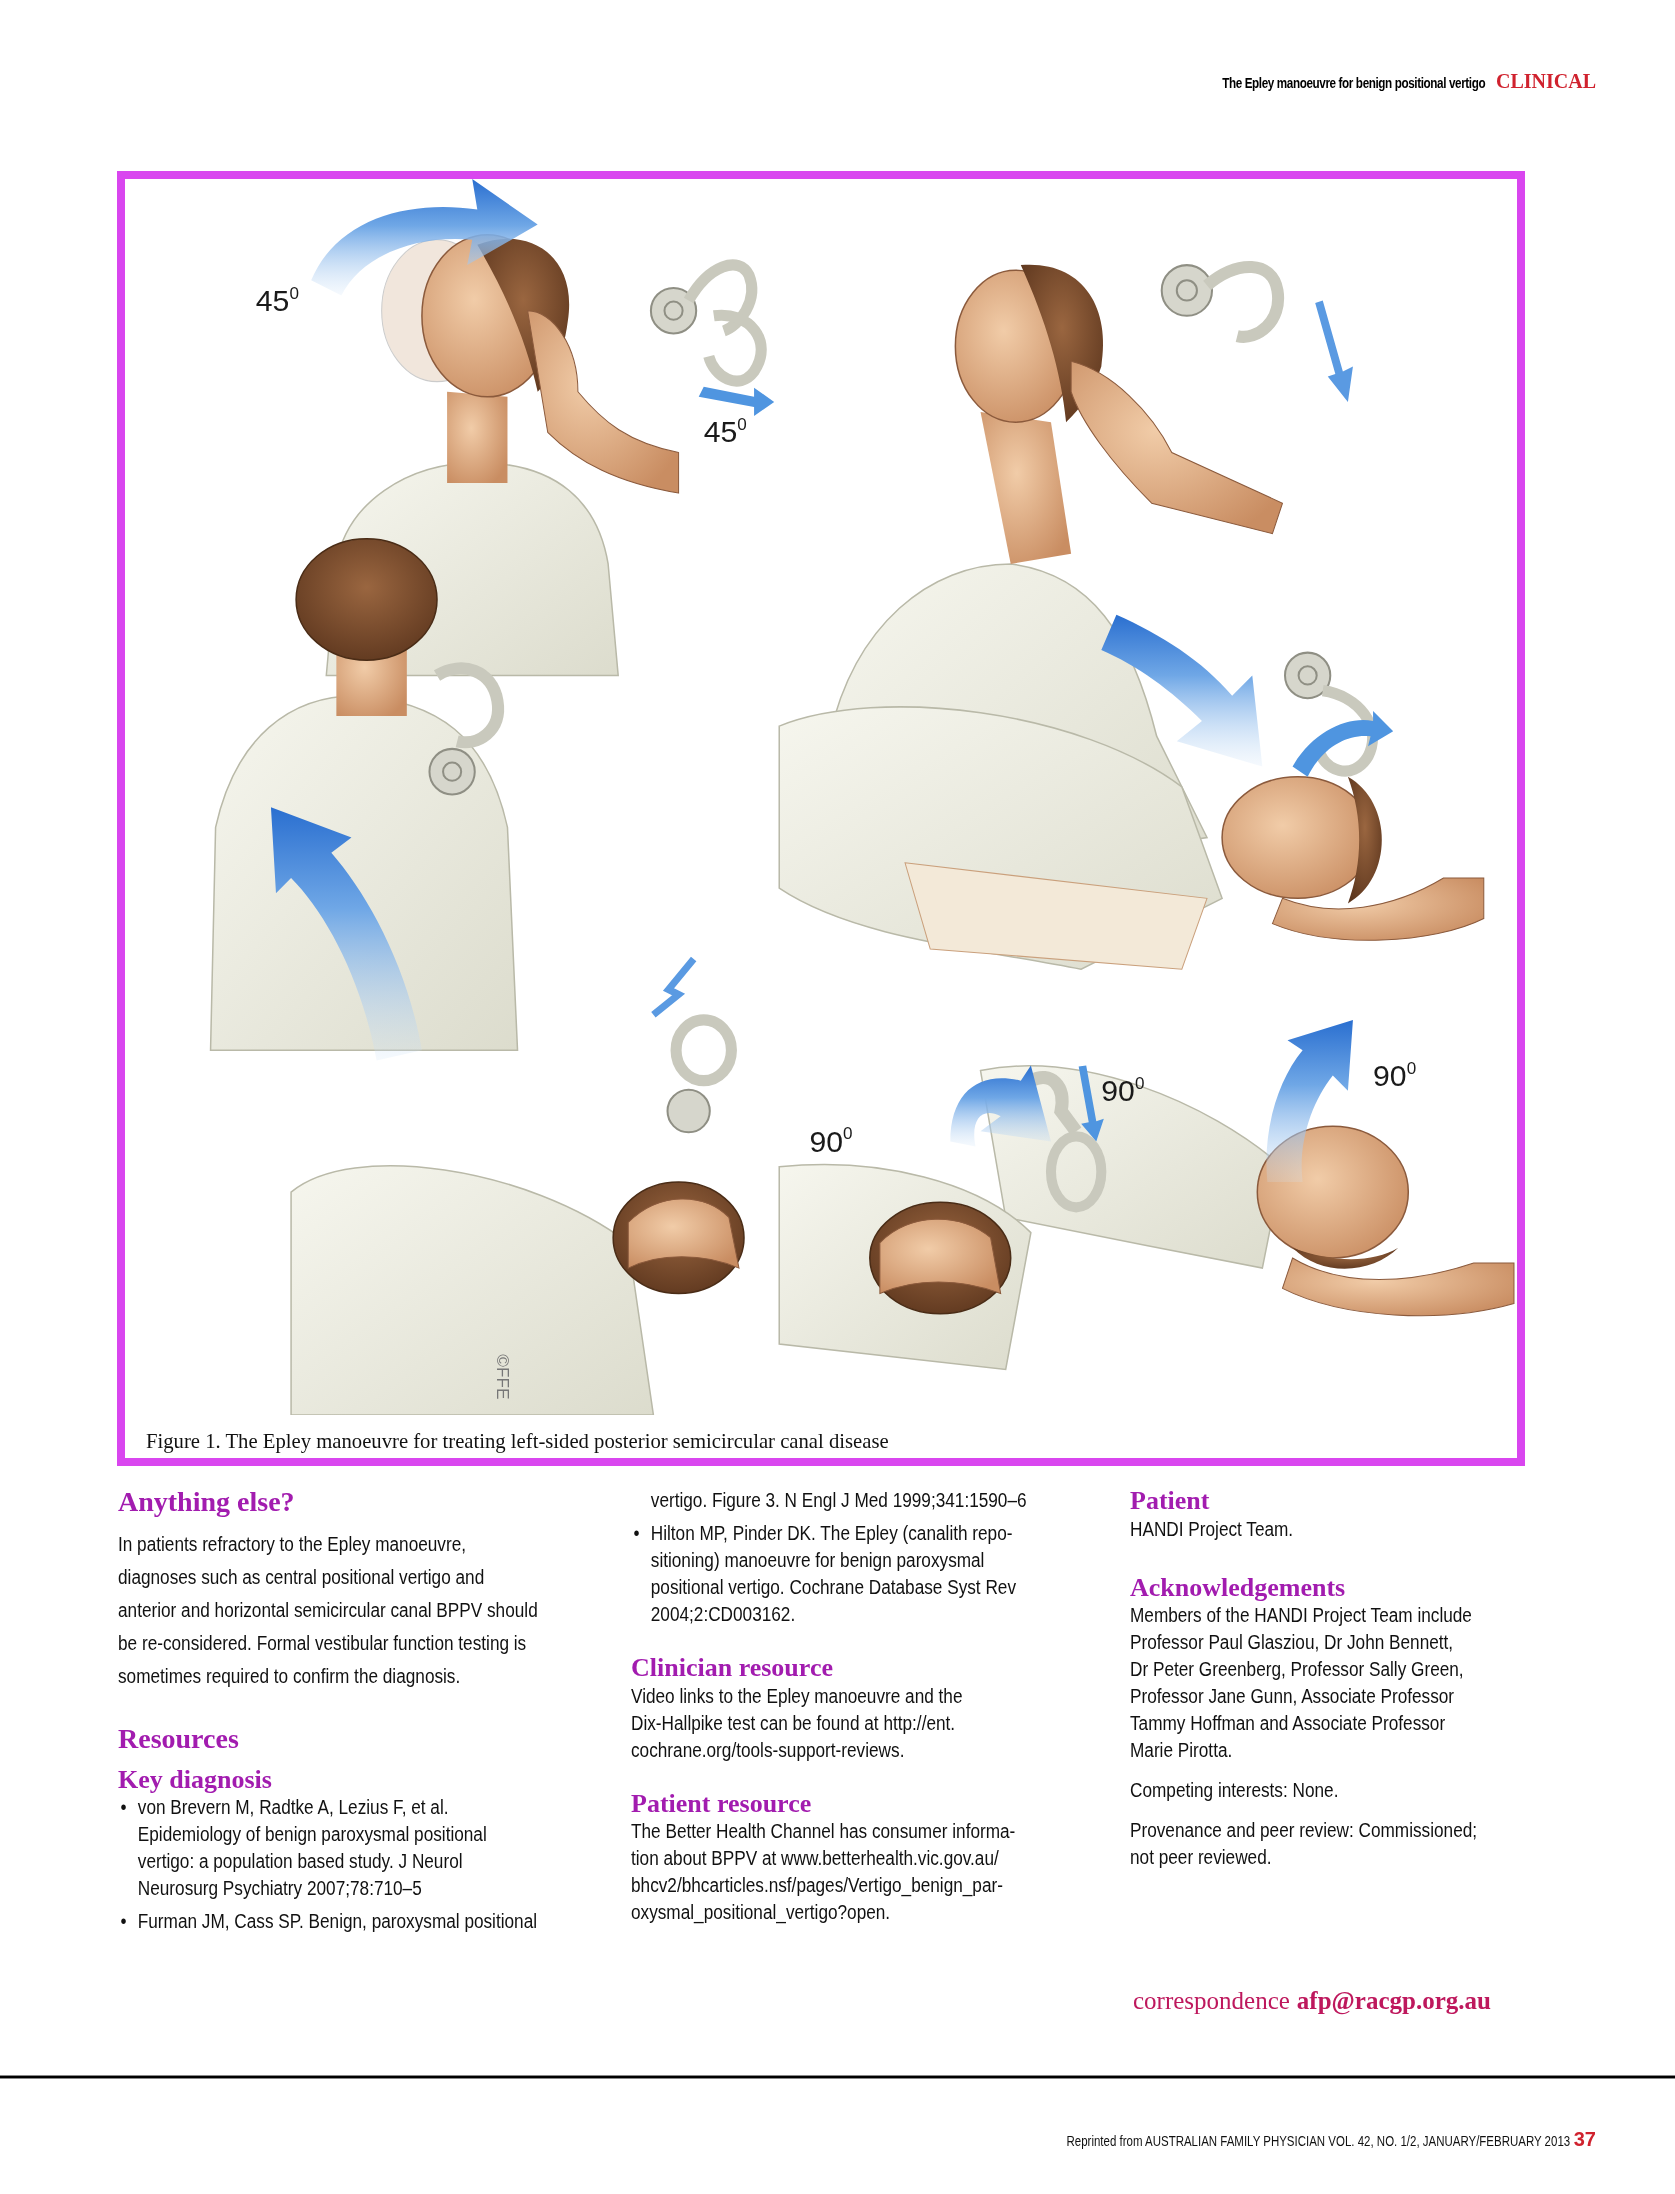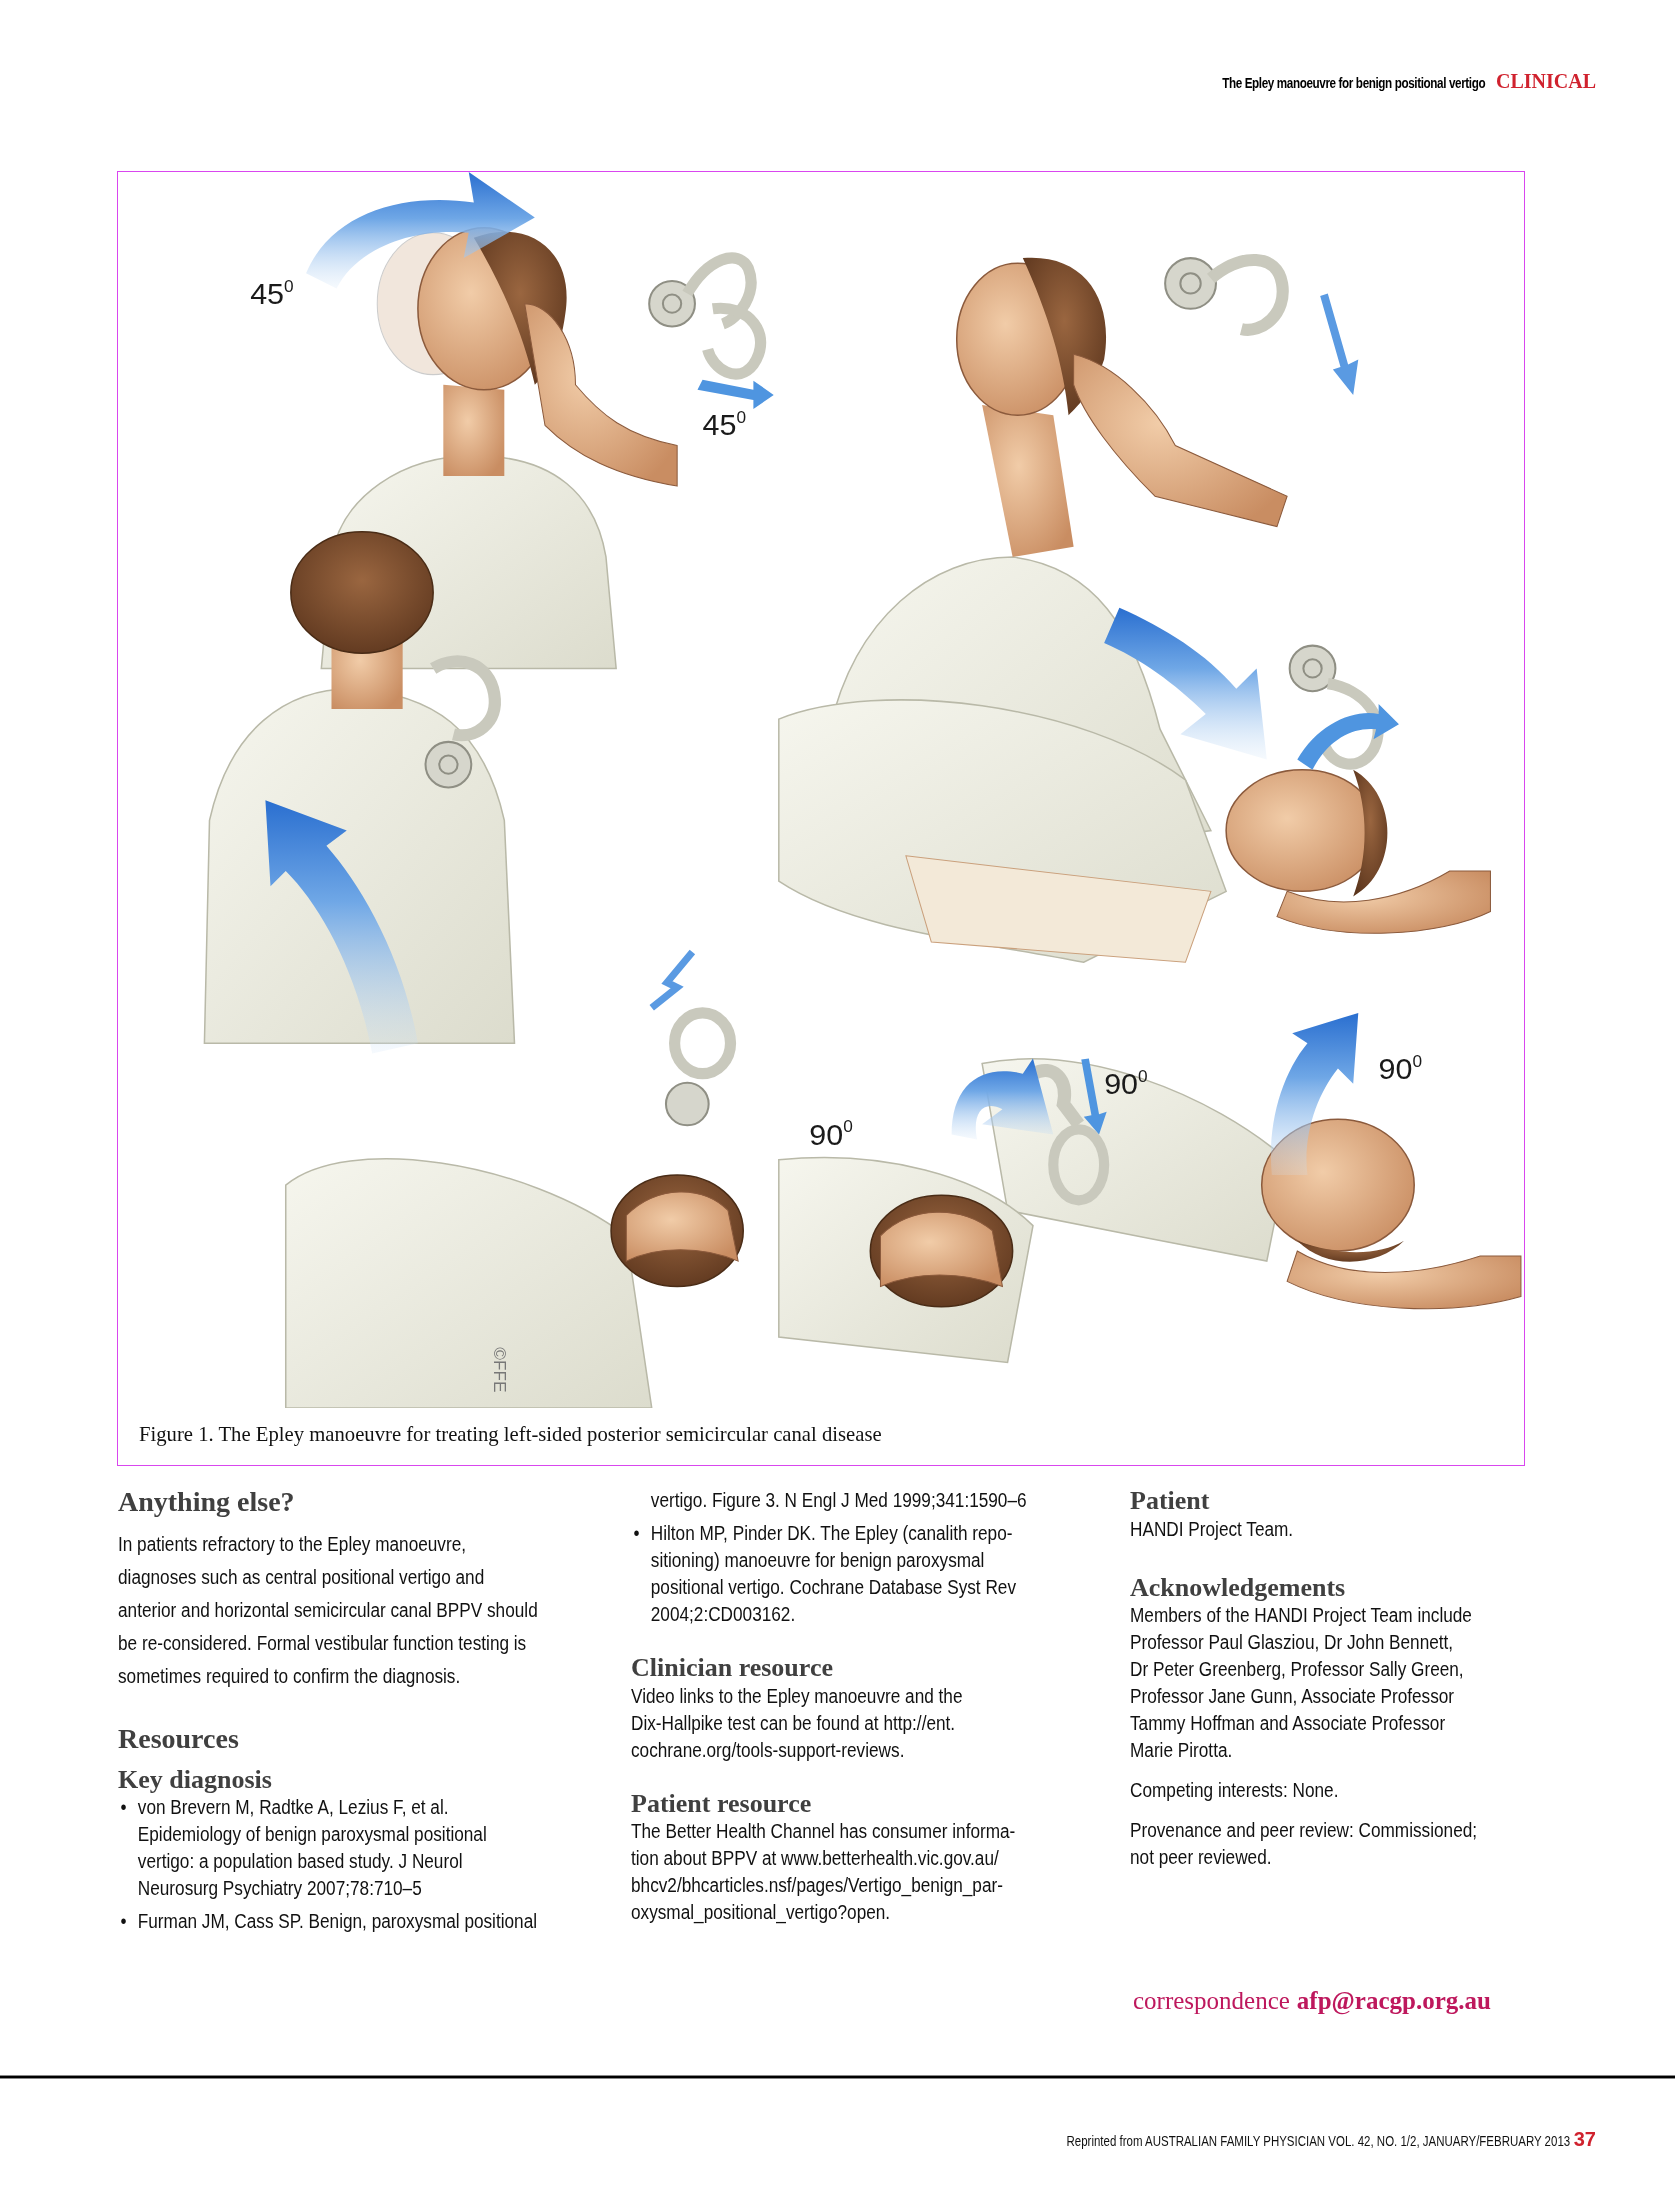--- a/index.html
+++ b/index.html
@@ -9,35 +9,35 @@
   
   .running-head { position: absolute; top: 70px; right: 80px; font-size: 15px; font-weight: bold;
                   letter-spacing: -0.5px; white-space: nowrap; }
   .running-head .title { font-family: "Liberation Sans", sans-serif; color: #000;
                          transform: scaleX(0.78); display: inline-block; transform-origin: right center; }
   .running-head .section { font-family: "Liberation Serif", serif; color: #d0222e; margin-left: 11px;
                            font-weight: bold; font-size: 20px; letter-spacing: 0; }
 
   
   .figure { position: absolute; left: 117px; top: 171px; width: 1408px; height: 1295px;
-            border: 1px solid #d946ef; box-sizing: border-box; background: #fff; }
+            border: 8px solid #d946ef; box-sizing: border-box; background: #fff; }
   .illustration { position: absolute; left: 0; top: 0; width: 100%; height: 1236px; }
   .fig-caption { position: absolute; left: 21px; top: 1249px; font-family: "Liberation Serif", serif;
                  font-size: 22px; color: #111; white-space: nowrap; transform: scaleX(0.94);
                  transform-origin: left center; }
   .angle-label { font-family: "Liberation Sans", sans-serif; font-size: 60px; fill: #1a1a1a; }
   .angle-sup { font-size: 34px; }
 
   
   .col { position: absolute; top: 1487px; }
   .col1 { left: 118px; width: 486px; }
   .col2 { left: 631px; width: 471px; }
   .col3 { left: 1130px; width: 471px; }
 
-  .h-red { font-family: "Liberation Serif", serif; font-weight: bold; color: #404040; margin: 0; }
+  .h-red { font-family: "Liberation Serif", serif; font-weight: bold; color: #a21caf; margin: 0; }
   .h1 { font-size: 28px; line-height: 1.1; }
   .h2 { font-size: 26px; line-height: 1.1; }
 
   .body-text { font-family: "Liberation Sans", sans-serif; font-size: 20px; color: #111;
                transform: scaleX(0.86); transform-origin: left top; width: 116%; margin: 0; }
   .body-loose { line-height: 33px; }
   .body-tight { line-height: 27px; }
 
   ul.refs { list-style: none; margin: 0; padding: 0; }
   ul.refs li { position: relative; padding-left: 23px; margin-bottom: 6px; }

